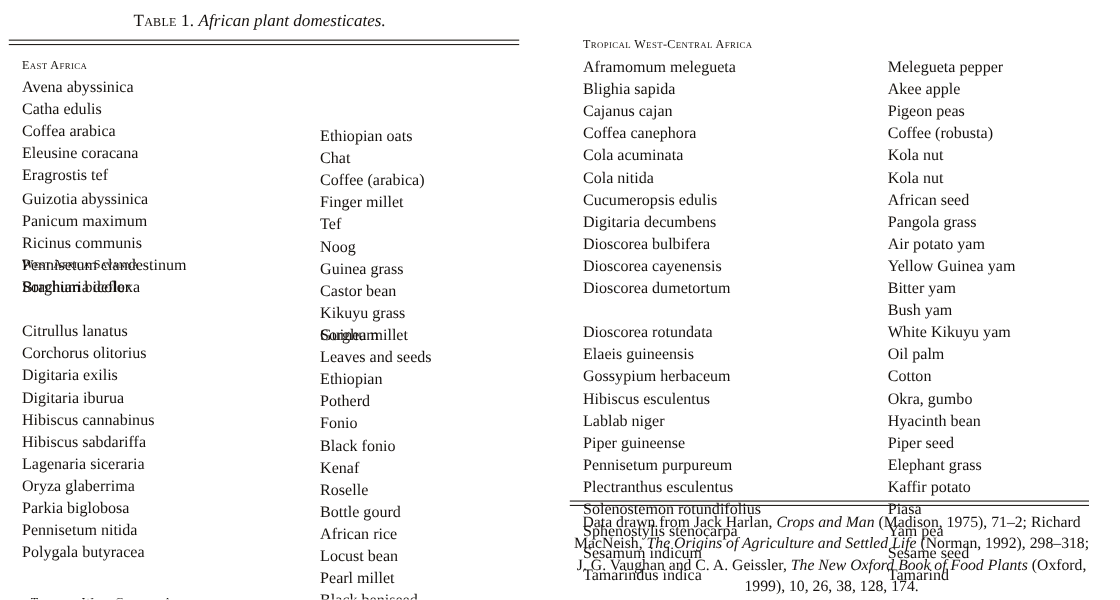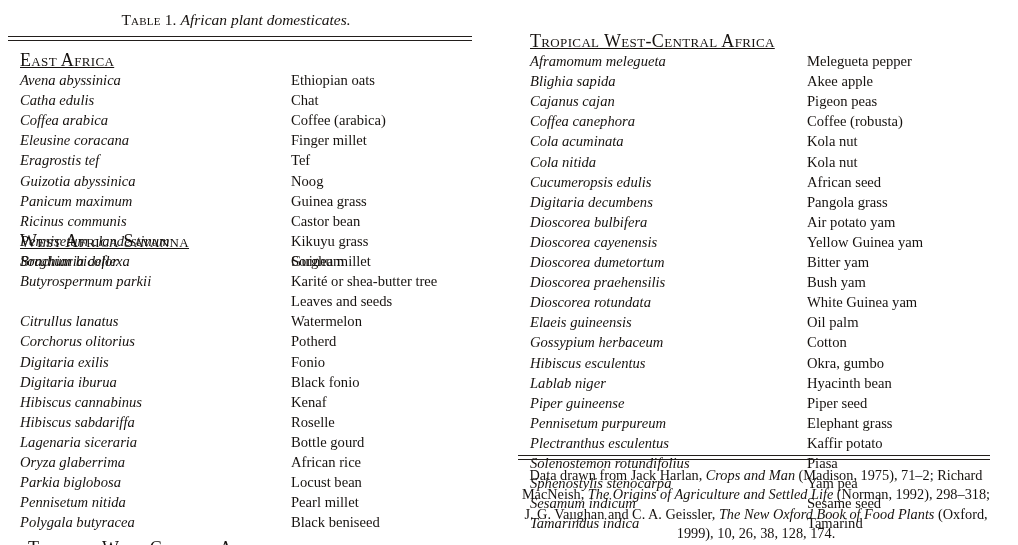--- a/index.html
+++ b/index.html
@@ -78,48 +78,46 @@
   }
   #col-left  { left: 8px;   width: 470px; }
   #col-right { left: 518px; width: 490px; }
 
   .section {
     position: relative;
   }
 
   .section-heading {
     font-variant: small-caps;
-    font-size: 18px;
+    font-size: 11px;
     letter-spacing: 0.35px;
     line-height: 20.1px;
     white-space: nowrap;
     padding-left: 12px;
-    text-decoration: underline;
   }
 
   .entry {
     position: relative;
     height: 20.1px;
     line-height: 20.1px;
     white-space: nowrap;
     font-size: 14.6px;
   }
   .entry .latin {
     position: absolute;
     left: 12px;
     top: 0;
-    font-style: italic;
   }
   .entry .common {
     position: absolute;
     top: 0;
   }
 
   
-  #col-left  .entry .common { left: 283px; }
+  #col-left  .entry .common { left: 283px; margin-top: 44px; }
   #col-right .entry .common { left: 289px; }
 
   
   #sec-east        { position: absolute; left: 0; top: 50px;  width: 470px; }
   #sec-savanna     { position: absolute; left: 0; top: 231px; width: 470px; }
   #sec-tropical    { position: absolute; left: 0; top: 31px;  width: 490px; }
 
   
   #footnote {
     position: absolute;
@@ -207,29 +205,25 @@
     </div>
 
     <div id="sec-savanna" class="section">
       <div class="section-heading">West Africa Savanna</div>
       <div id="list-savanna">
           <div class="entry">
             <span class="latin">Brachiaria deflexa</span>
             <span class="common">Guinea millet</span>
           </div>
           <div class="entry">
-            <span class="latin">Butyrospermum parkii</span>
-            <span class="common">Karité or shea-butter tree</span>
-          </div>
-          <div class="entry">
             <span class="common">Leaves and seeds</span>
           </div>
           <div class="entry">
             <span class="latin">Citrullus lanatus</span>
-            <span class="common">Watermelon</span>
+            <span class="common">Ethiopian</span>
           </div>
           <div class="entry">
             <span class="latin">Corchorus olitorius</span>
             <span class="common">Potherd</span>
           </div>
           <div class="entry">
             <span class="latin">Digitaria exilis</span>
             <span class="common">Fonio</span>
           </div>
           <div class="entry">
@@ -314,26 +308,25 @@
           </div>
           <div class="entry">
             <span class="latin">Dioscorea cayenensis</span>
             <span class="common">Yellow Guinea yam</span>
           </div>
           <div class="entry">
             <span class="latin">Dioscorea dumetortum</span>
             <span class="common">Bitter yam</span>
           </div>
           <div class="entry">
-            <span class="latin">Dioscorea praehensilis</span>
             <span class="common">Bush yam</span>
           </div>
           <div class="entry">
             <span class="latin">Dioscorea rotundata</span>
-            <span class="common">White Guinea yam</span>
+            <span class="common">White Kikuyu yam</span>
           </div>
           <div class="entry">
             <span class="latin">Elaeis guineensis</span>
             <span class="common">Oil palm</span>
           </div>
           <div class="entry">
             <span class="latin">Gossypium herbaceum</span>
             <span class="common">Cotton</span>
           </div>
           <div class="entry">

